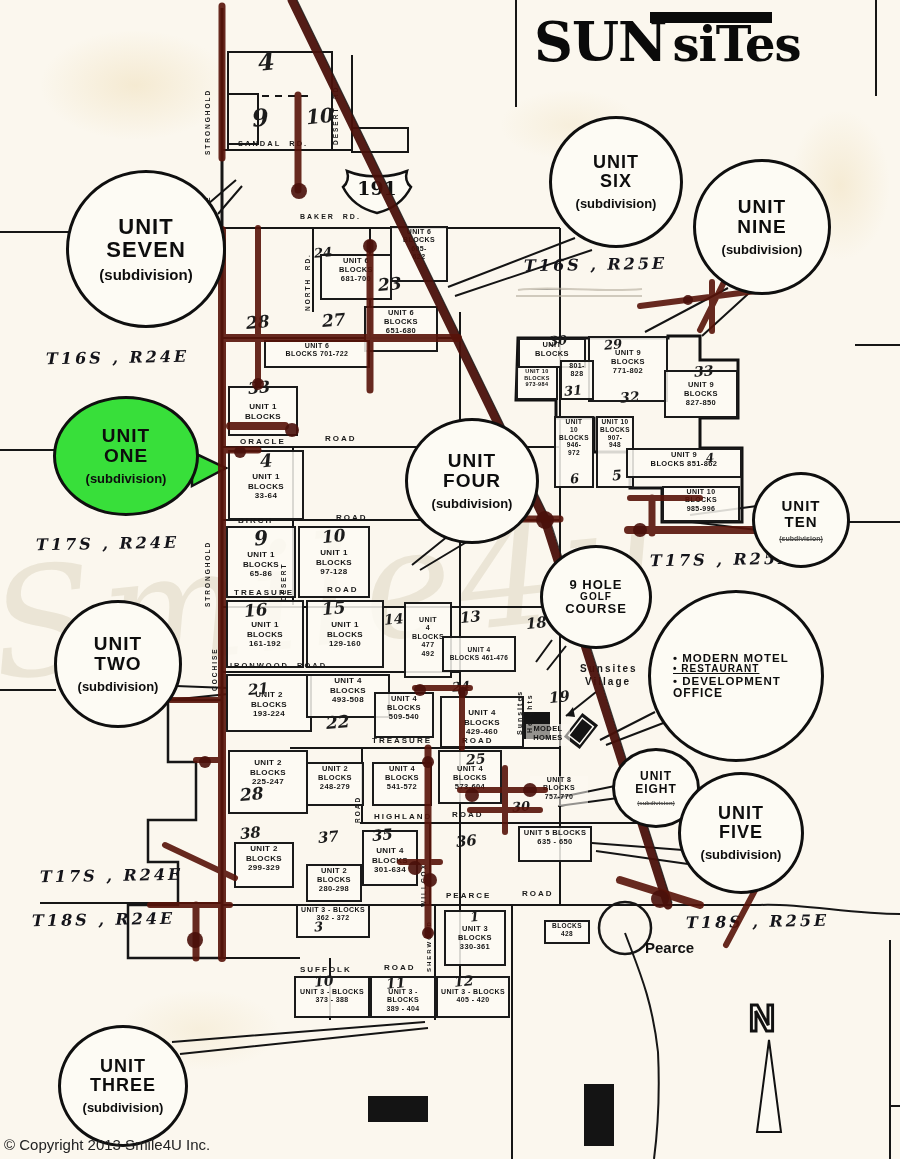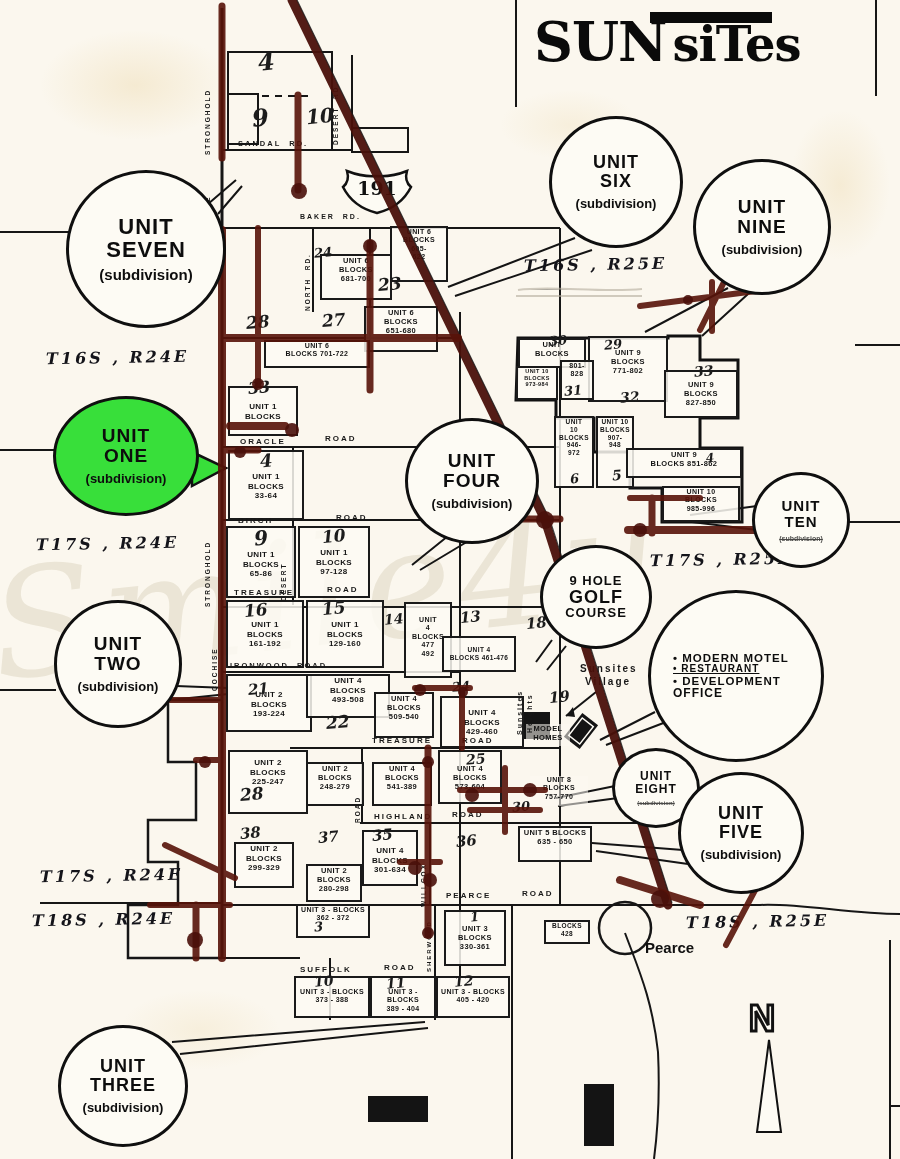--- a/index.html
+++ b/index.html
@@ -221,21 +221,21 @@
         <div>225-247</div>
       </div>
       <div class="blk bd" style="left: 306px; top: 762px; width: 58px; height: 44px; font-size: 7.5px;">
         <div>UNIT 2</div>
         <div>BLOCKS</div>
         <div>248-279</div>
       </div>
       <div class="blk bd" style="left: 372px; top: 762px; width: 60px; height: 44px; font-size: 7.5px;">
         <div>UNIT 4</div>
         <div>BLOCKS</div>
-        <div>541-389</div>
+        <div>541-572</div>
       </div>
       <div class="blk bd" style="left: 438px; top: 750px; width: 64px; height: 54px; font-size: 7.5px; padding-top: 12px;">
         <div>UNIT 4</div>
         <div>BLOCKS</div>
         <div>573-604</div>
       </div>
       <div class="blk" style="left: 530px; top: 776px; width: 58px; height: 30px; font-size: 7px;">
         <div>UNIT 8</div>
         <div>BLOCKS</div>
         <div>757-770</div>
@@ -441,21 +441,21 @@
         <div class="bl" style="font-size: 19px;">TWO</div>
         <div class="bsub" style="font-size: 13px;">(subdivision)</div>
       </div>
       <div class="bubble" style="left: 752px; top: 472px; width: 98px; height: 96px;">
         <div class="bl" style="font-size: 15px;">UNIT</div>
         <div class="bl" style="font-size: 15px;">TEN</div>
         <div class="bsub struck" style="font-size: 7px;">(subdivision)</div>
       </div>
       <div class="bubble" style="left: 540px; top: 545px; width: 112px; height: 104px;">
         <div class="bl" style="font-size: 13px;">9 HOLE</div>
-        <div class="bl" style="font-size: 18px; text-align: center;">GOLF</div>
+        <div class="bl" style="font-size: 10px; text-align: center;">GOLF</div>
         <div class="bl" style="font-size: 13px;">COURSE</div>
       </div>
       <div class="bubble leftalign" style="left: 648px; top: 590px; width: 176px; height: 172px; text-align: right;">
         <div class="bl" style="font-size: 11.5px;">• MODERN MOTEL</div>
         <div class="bl" style="font-size: 10px; text-decoration: underline;">• RESTAURANT</div>
         <div class="bl" style="font-size: 11.5px;">• DEVELOPMENT</div>
         <div class="bl" style="font-size: 12px;">   OFFICE</div>
       </div>
       <div class="bubble" style="left: 612px; top: 748px; width: 88px; height: 80px;">
         <div class="bl" style="font-size: 12px;">UNIT</div>
@@ -477,14 +477,15 @@
   <div id="logo">
     <span class="w1">SUN</span><span class="w2">siTes</span>
     <div class="bar"></div>
   </div>
 
   <div id="shield-num">191</div>
   <div id="north">N</div>
   <div id="pearce">Pearce</div>
 
   <div id="copy">
+    <div class="c1">© Copyright 2013  Smile4U Inc.</div>
   </div>
 </div>
 
 </body></html>

